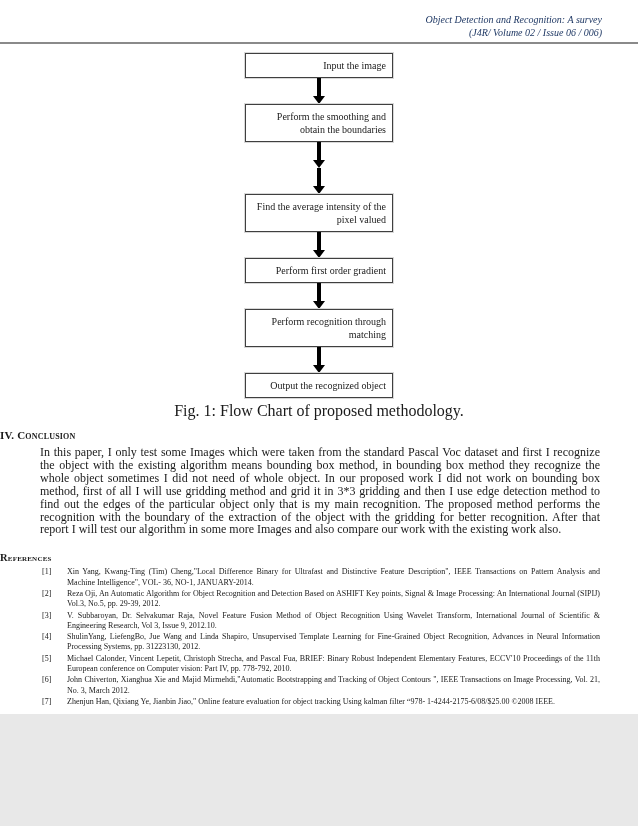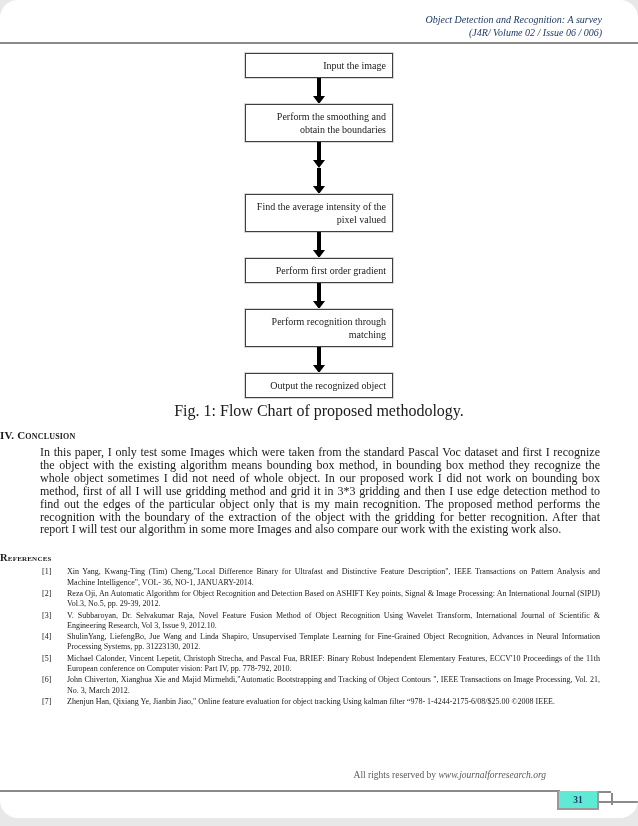--- a/index.html
+++ b/index.html
@@ -1,26 +1,25 @@
 <!DOCTYPE html>
 <html><head>
 <meta charset="utf-8">
 <style>
   * { margin: 0; padding: 0; box-sizing: border-box; }
   html, body { background: #e8e8e8; }
   .page {
     position: relative;
     width: 638px;
-    height: 818px;
+    height: 714px;
     margin: 0 auto;
     background: #ffffff;
     font-family: "Liberation Serif", serif;
     color: #1a1a1a;
     overflow: hidden;
-    border-radius: 18px;
   }
   
   .header {
     position: absolute;
     top: 14px;
     right: 36px;
     text-align: right;
     font-style: italic;
     font-size: 10px;
     line-height: 12.5px;

